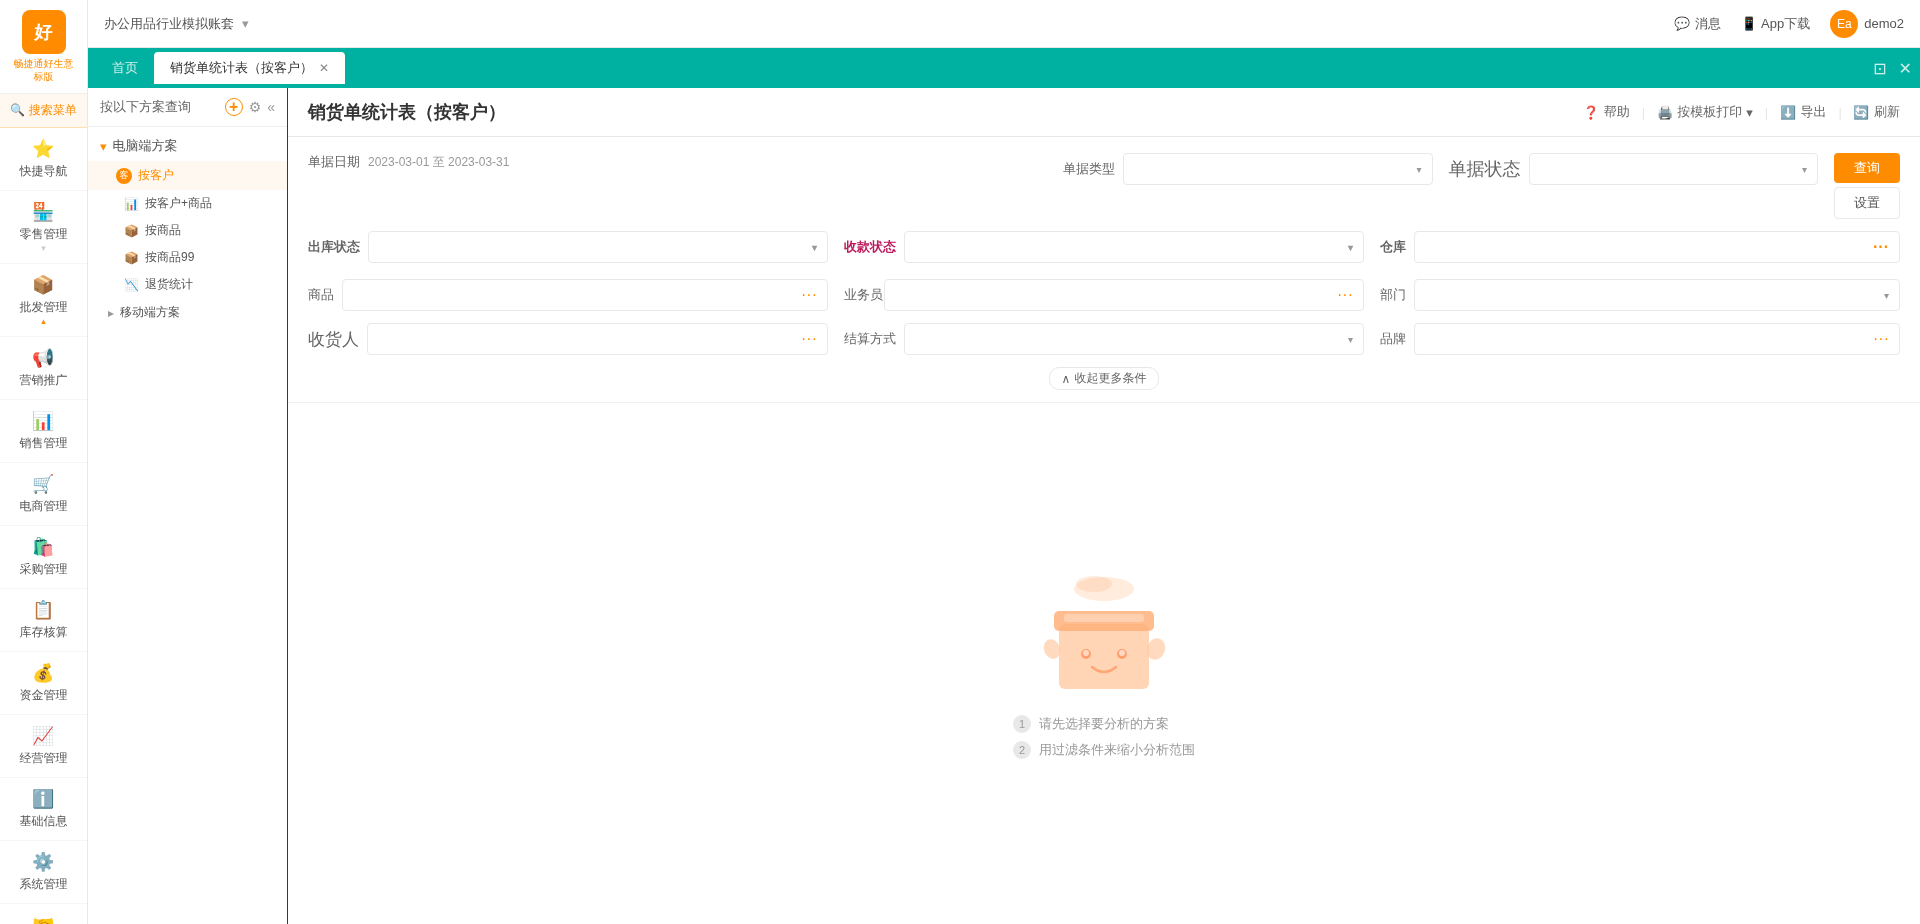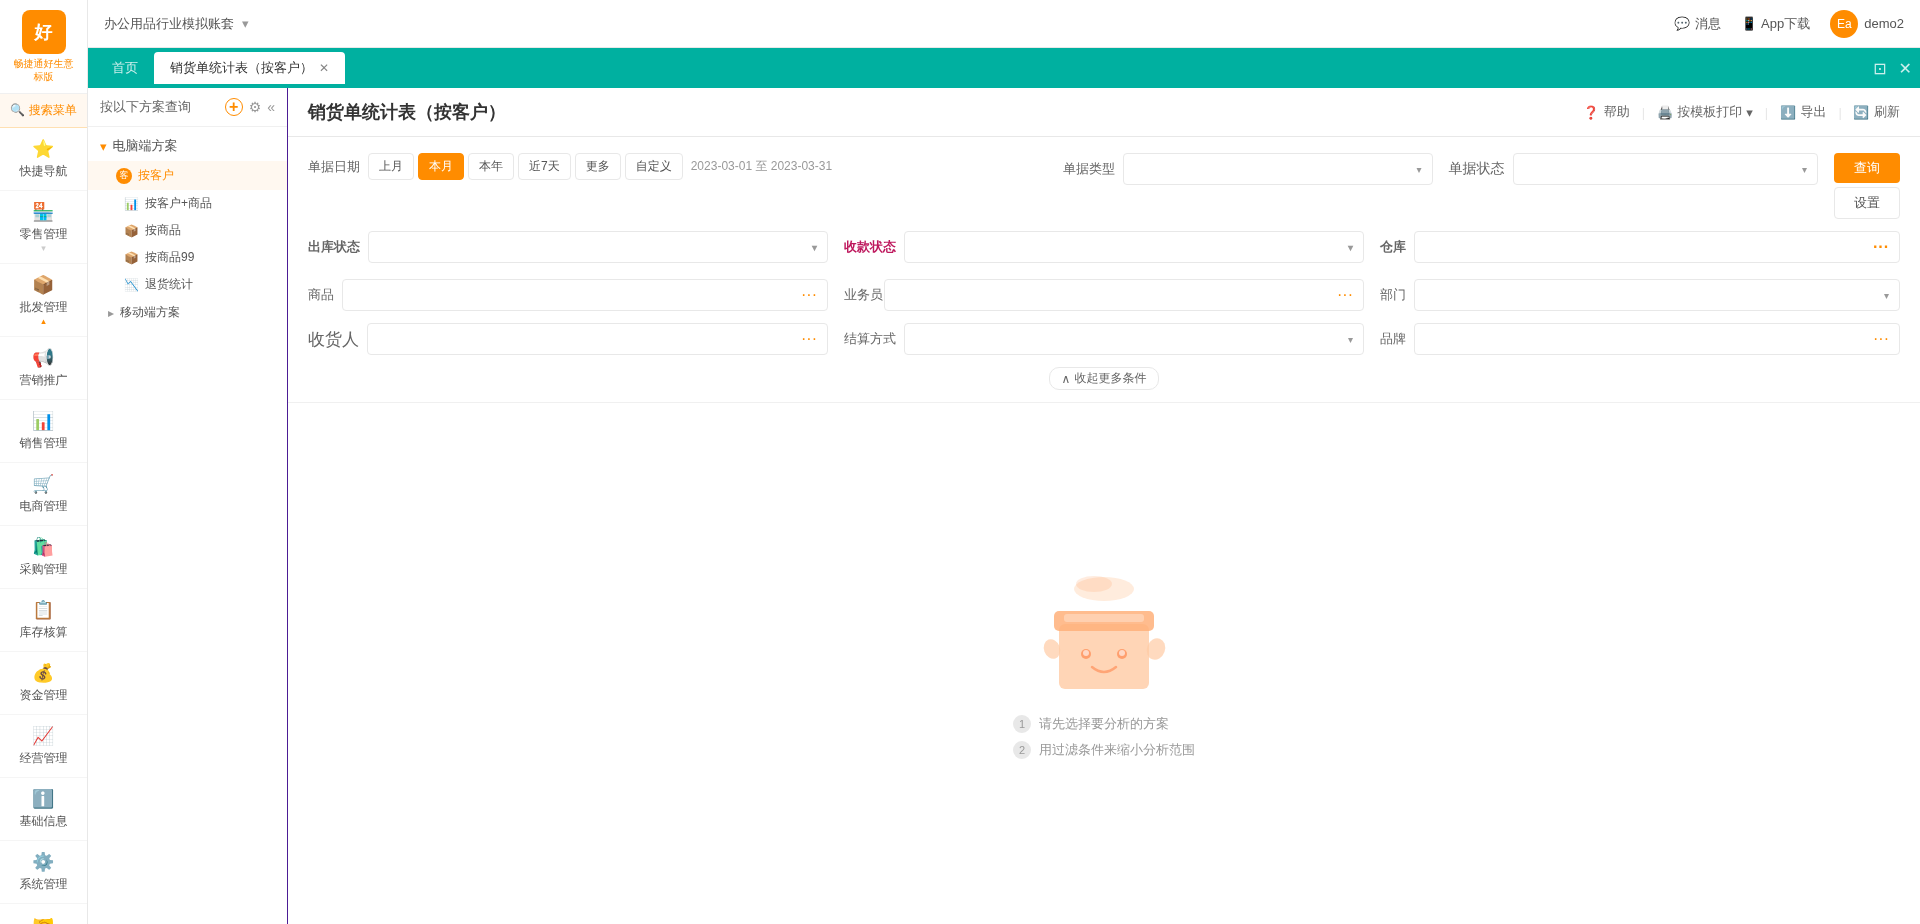--- a/index.html
+++ b/index.html
@@ -350,39 +350,31 @@
             <span>刷新</span>
           </div>
         </div>
       </div>
 
       <div class="filter-section">
 
         <div style="display:flex; align-items:flex-start; margin-bottom:12px; gap:16px;">
           <div style="display:flex;align-items:center;gap:8px;flex:2;">
             <span style="color:#666;font-size:13px;white-space:nowrap;">单据日期</span>
-            <div style="display:flex;align-items:center;gap:4px;">
-              <button class="date-btn">上月</button>
-              <button class="date-btn active">本月</button>
-              <button class="date-btn">本年</button>
-              <button class="date-btn">近7天</button>
-              <button class="date-btn">更多</button>
-              <button class="date-btn">自定义</button>
-            </div>
             <span style="font-size:12px;color:#999;">2023-03-01 至 2023-03-31</span>
           </div>
           <div style="display:flex;align-items:center;gap:8px;flex:1;">
             <span style="color:#666;font-size:13px;white-space:nowrap;">单据类型</span>
             <div class="filter-input" style="flex:1;">
               <span></span>
               <span class="filter-select-arrow">▾</span>
             </div>
           </div>
           <div style="display:flex;align-items:center;gap:8px;flex:1;">
-            <span style="color:#666;font-size:14px;white-space:nowrap;">单据状态</span>
+            <span style="color:#666;font-size:18px;white-space:nowrap;">单据状态</span>
             <div class="filter-input" style="flex:1;">
               <span></span>
               <span class="filter-select-arrow">▾</span>
             </div>
           </div>
           <div style="display:flex;flex-direction:column;gap:4px;">
             <button class="btn-primary">查询</button>
             <button class="btn-default">设置</button>
           </div>
         </div>

